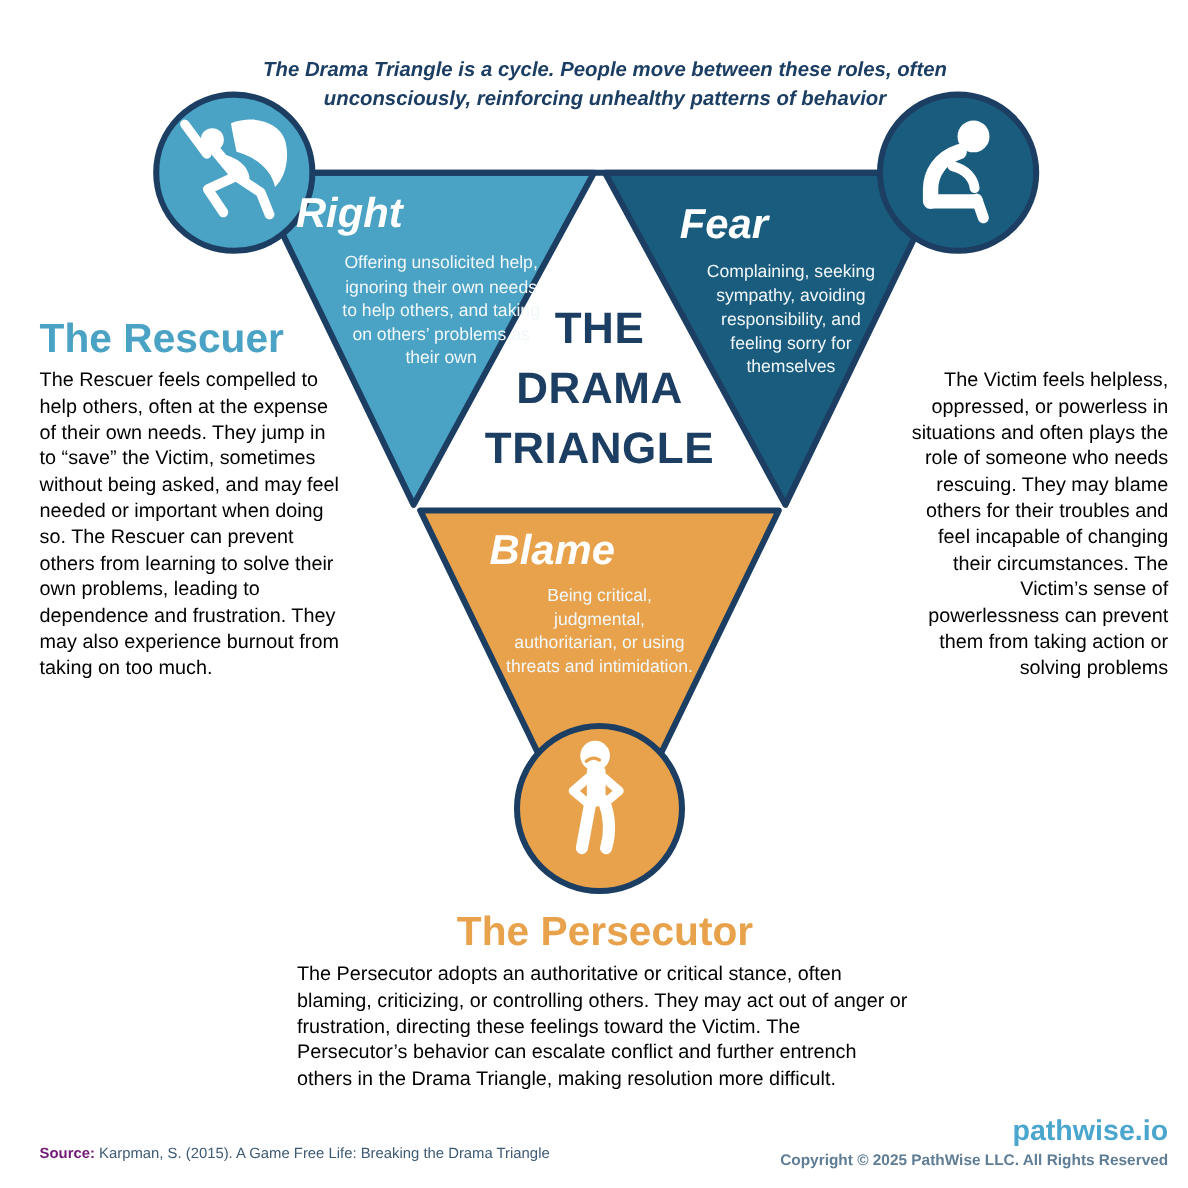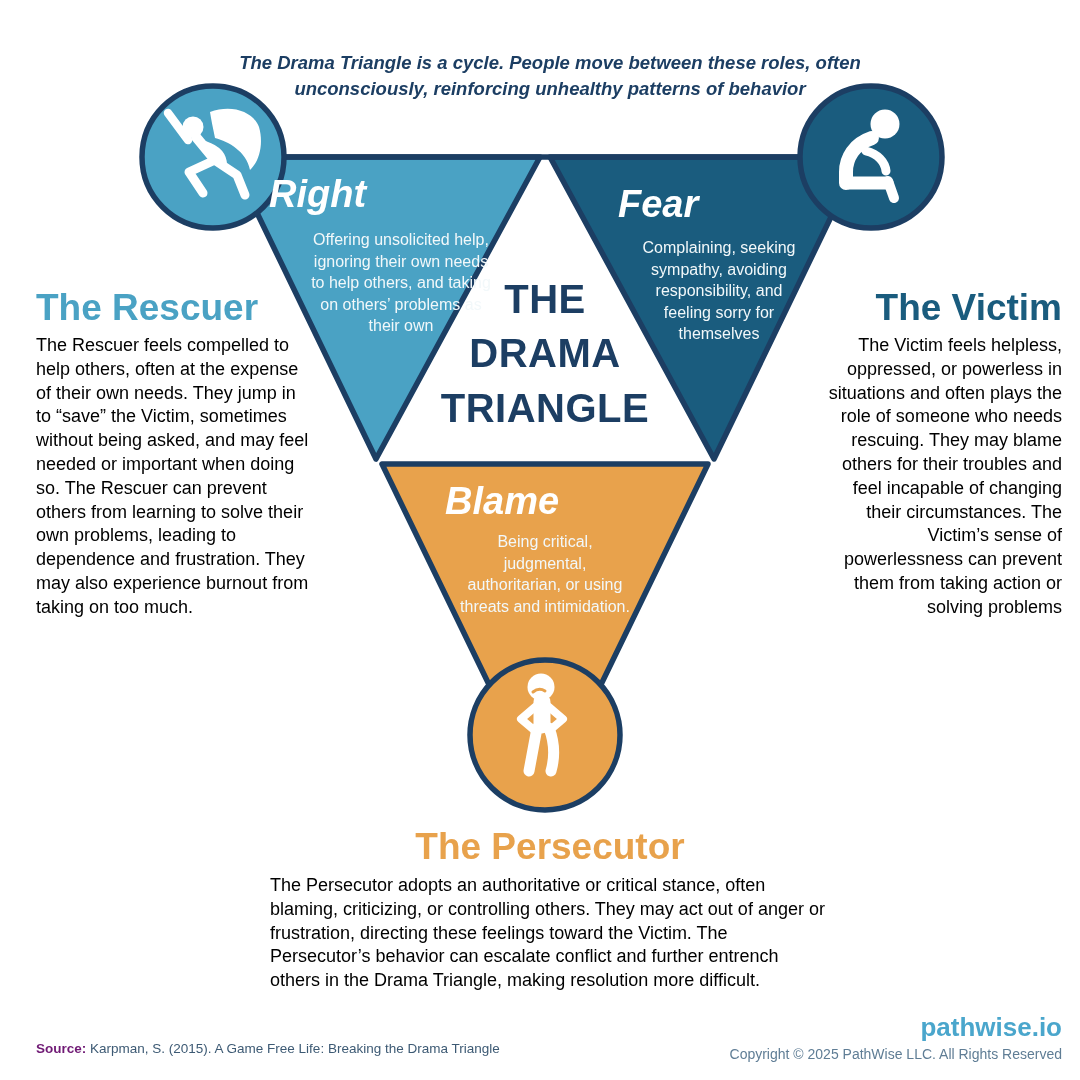--- a/index.html
+++ b/index.html
@@ -29,21 +29,21 @@
   .role-para{font-size:18px;line-height:23.8px;color:#000000;}
   .rescuer-heading{top:287px;left:36px;color:#4aa2c4;}
   .rescuer-para{top:334px;left:36px;width:278px;text-align:left;}
   .victim-heading{top:287px;right:38px;color:#1a5c7e;text-align:right;}
   .victim-para{top:334px;right:38px;width:248px;text-align:right;}
   .persecutor-heading{top:826px;left:50%;transform:translateX(-50%);color:#e8a24c;white-space:nowrap;}
   .persecutor-para{top:874px;left:50%;transform:translateX(-50%);width:560px;}
   .source-line{top:1041px;left:36px;font-size:13.5px;color:#3d5a74;}
   .source-line b{color:#701a75;}
   .brand{top:1012px;right:38px;font-size:26px;font-weight:bold;color:#4aa6cc;}
-  .copyright{top:1046px;right:38px;font-size:14px;color:#5f7d95;}
+  .copyright{top:1046px;right:38px;font-size:14px;color:#5f7d95;font-weight:bold;}
 </style>
 </head>
 <body>
 
 <div class="canvas">
 
   <div class="abs banner">The Drama Triangle is a cycle. People move between these roles, often unconsciously, reinforcing unhealthy patterns of behavior</div>
 
   <svg class="abs diagram" width="1080" height="1080" viewBox="0 0 1080 1080">
 
@@ -91,21 +91,20 @@
   <div class="abs wedge-desc" style="top:237px;left:634px;width:170px;">Complaining, seeking sympathy, avoiding responsibility, and feeling sorry for themselves</div>
 
   <div class="abs wedge-label" style="top:480px;left:445px;">Blame</div>
   <div class="abs wedge-desc" style="top:531px;left:459px;width:172px;">Being critical, judgmental, authoritarian, or using threats and intimidation.</div>
 
   <div class="abs center-title">THE DRAMA TRIANGLE</div>
 
   <div class="abs role-heading rescuer-heading">The Rescuer</div>
   <div class="abs role-para rescuer-para">The Rescuer feels compelled to help others, often at the expense of their own needs. They jump in to “save” the Victim, sometimes without being asked, and may feel needed or important when doing so. The Rescuer can prevent others from learning to solve their own problems, leading to dependence and frustration. They may also experience burnout from taking on too much.</div>
 
-  <div class="abs role-heading victim-heading">The Victim</div>
   <div class="abs role-para victim-para">The Victim feels helpless, oppressed, or powerless in situations and often plays the role of someone who needs rescuing. They may blame others for their troubles and feel incapable of changing their circumstances. The Victim’s sense of powerlessness can prevent them from taking action or solving problems</div>
 
   <div class="abs role-heading persecutor-heading">The Persecutor</div>
   <div class="abs role-para persecutor-para">The Persecutor adopts an authoritative or critical stance, often blaming, criticizing, or controlling others. They may act out of anger or frustration, directing these feelings toward the Victim. The Persecutor’s behavior can escalate conflict and further entrench others in the Drama Triangle, making resolution more difficult.</div>
 
   <div class="abs source-line"><b>Source:</b><span> Karpman, S. (2015). A Game Free Life: Breaking the Drama Triangle</span></div>
   <div class="abs brand">pathwise.io</div>
   <div class="abs copyright">Copyright © 2025 PathWise LLC. All Rights Reserved</div>
 
 </div>

